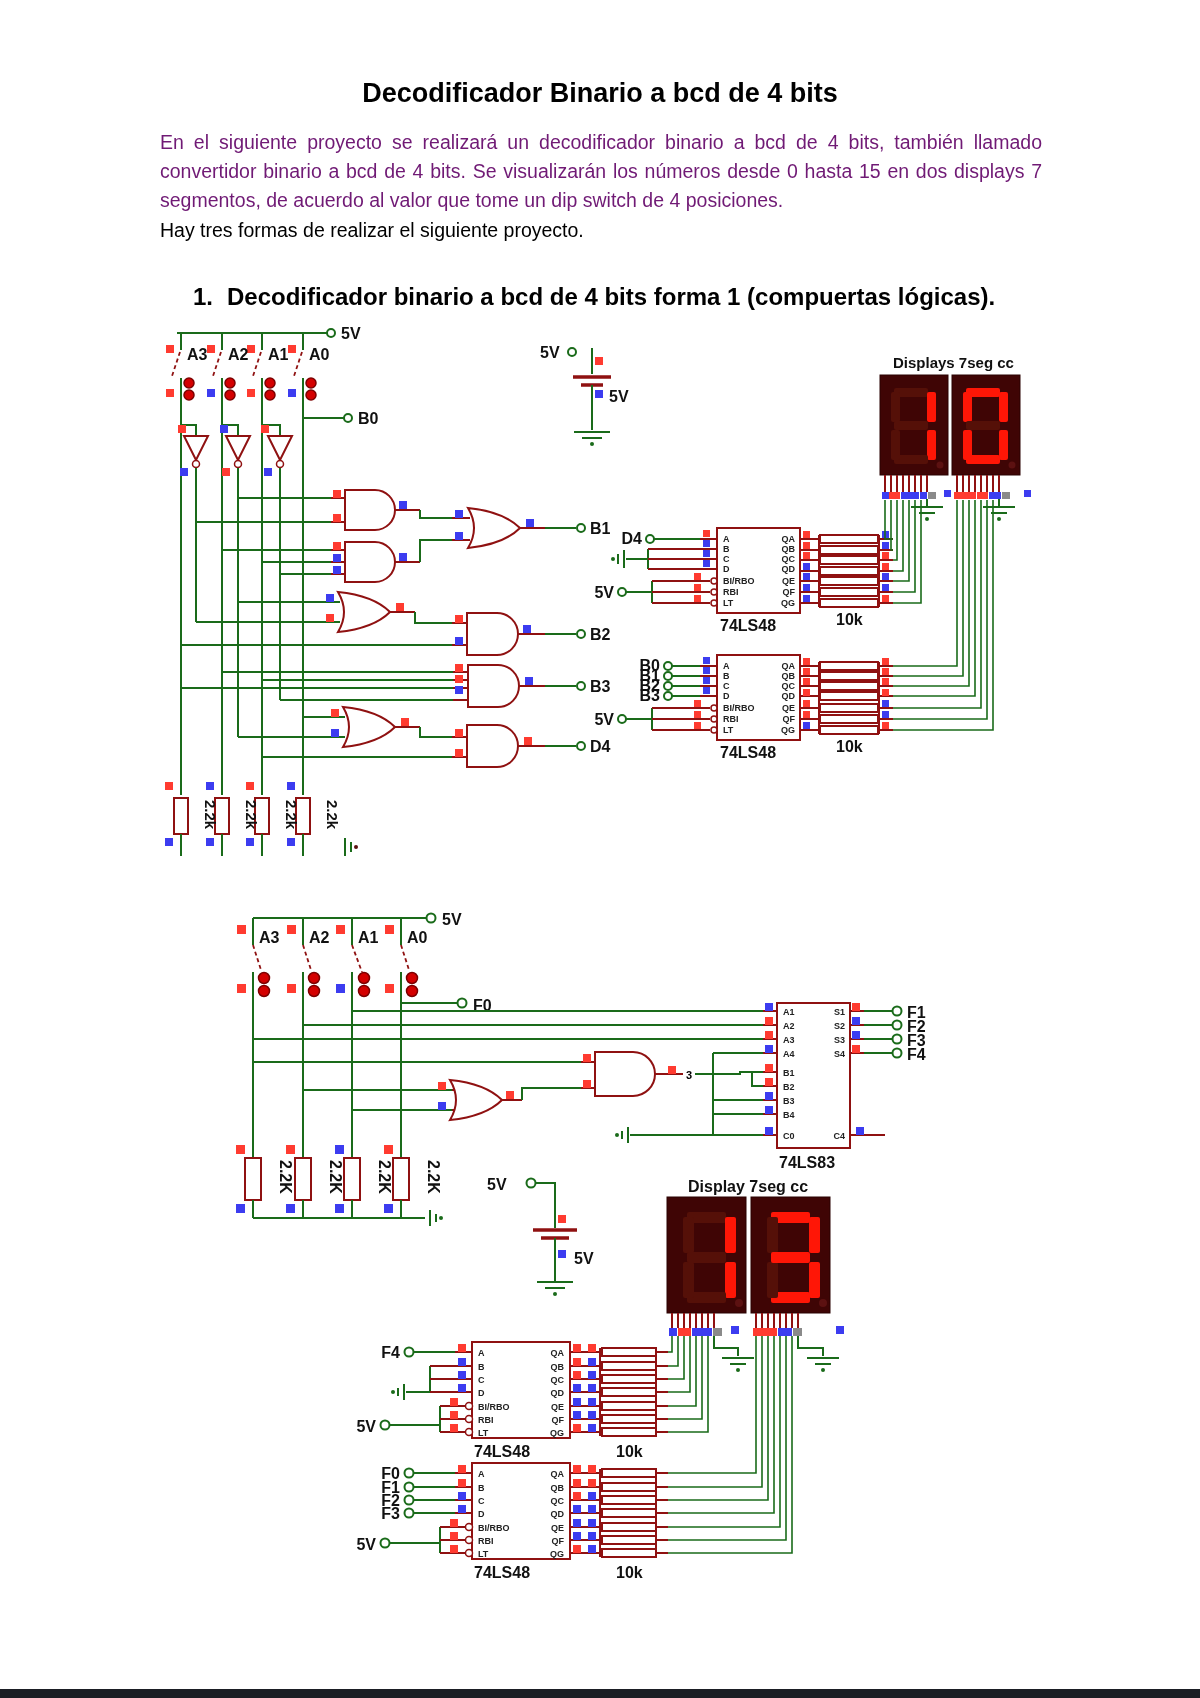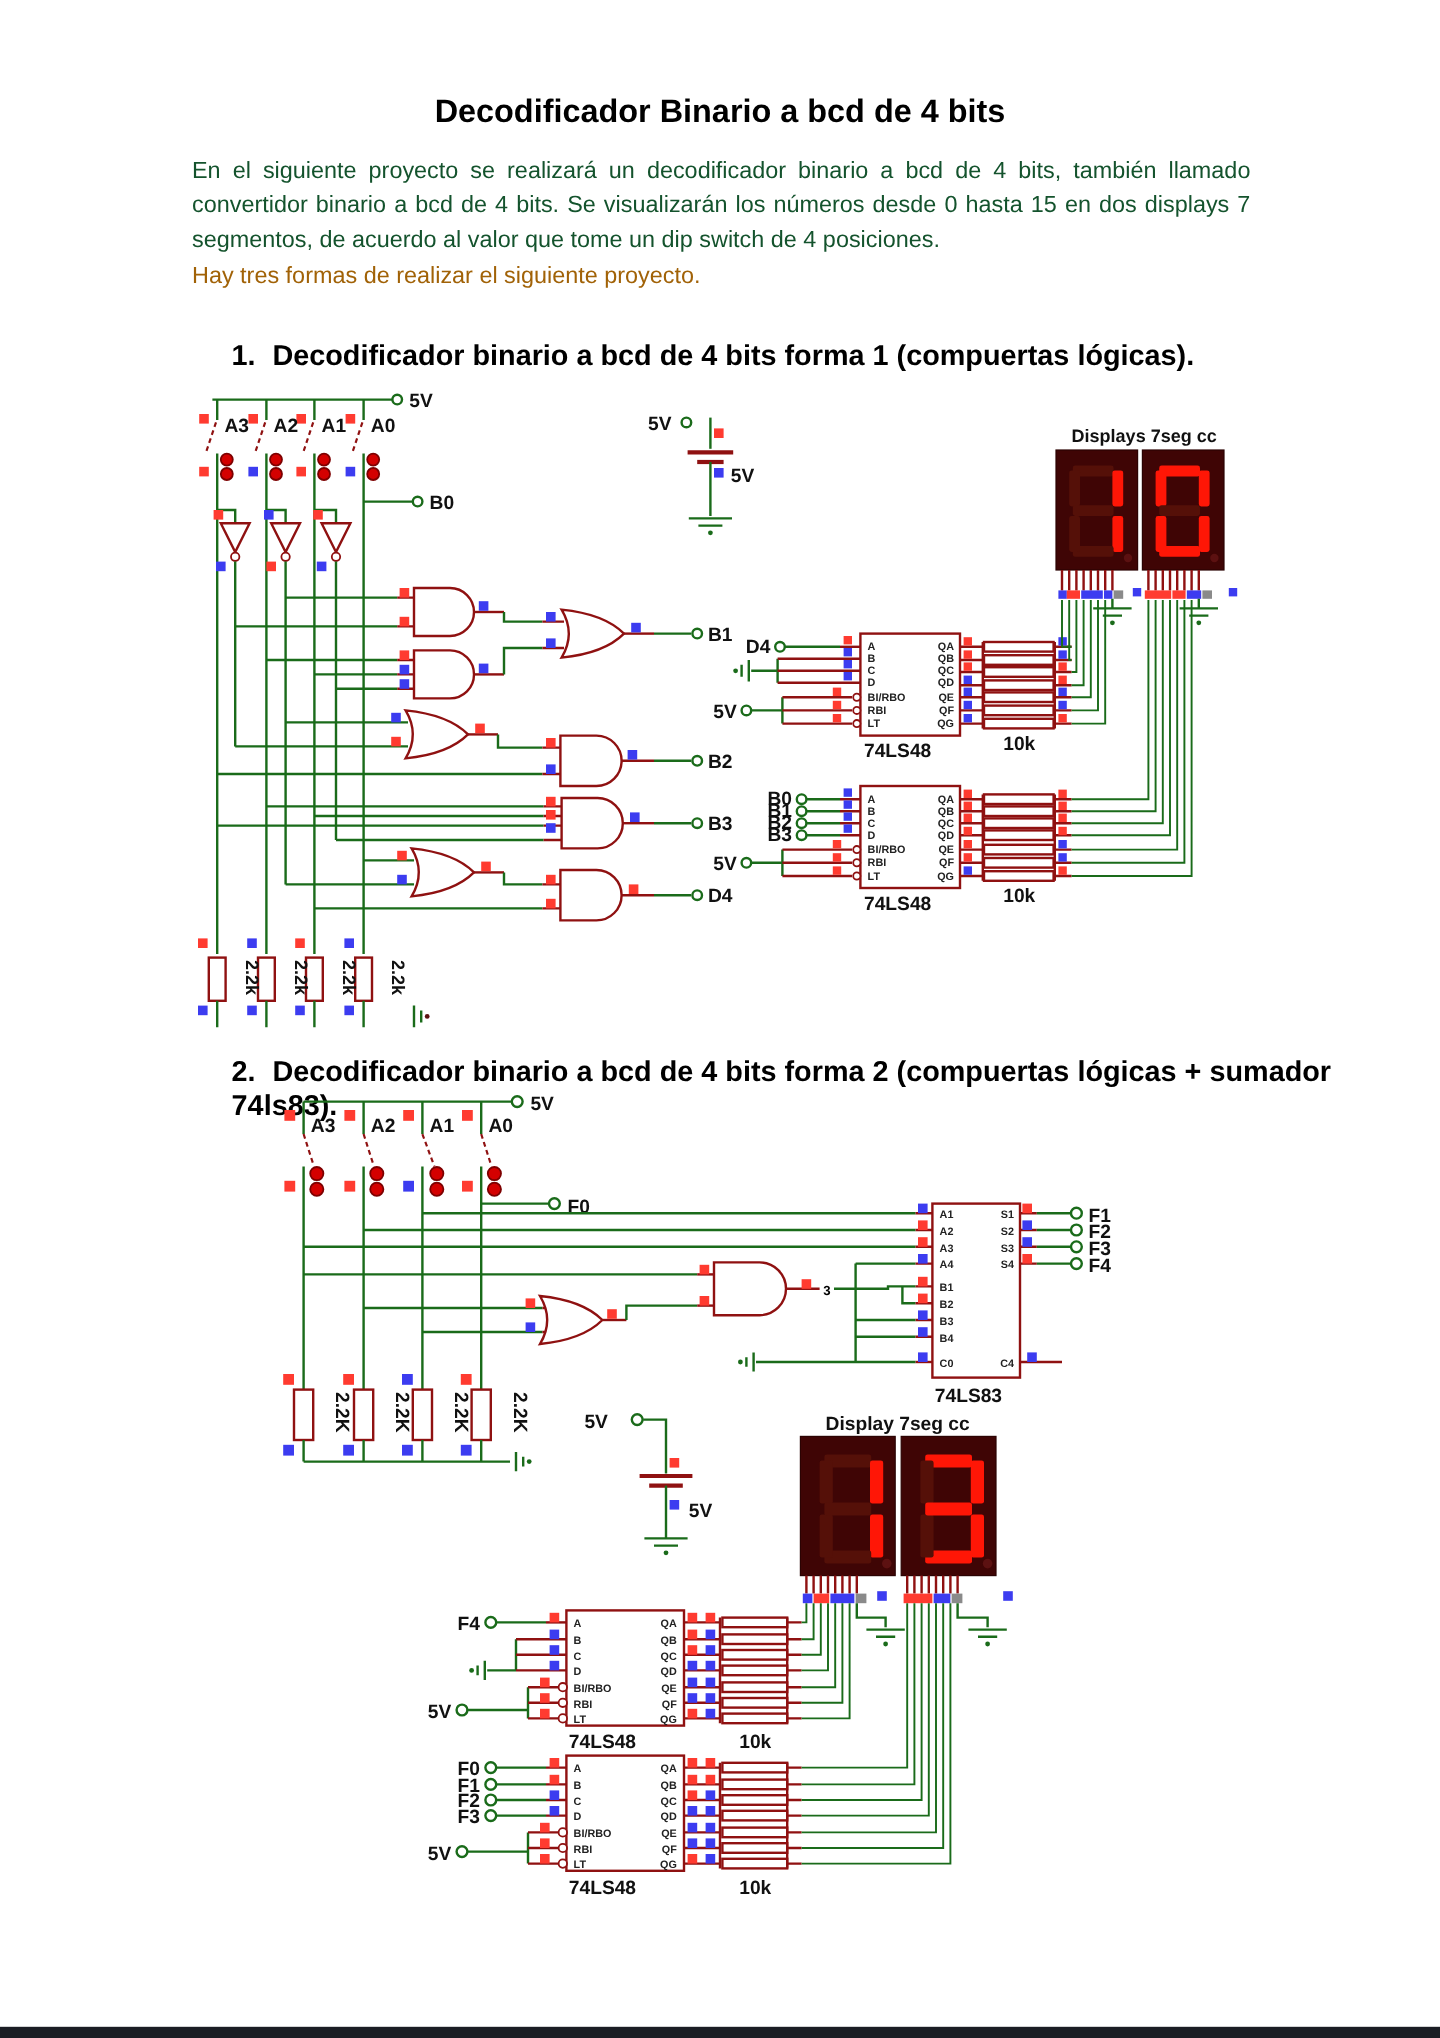--- a/index.html
+++ b/index.html
@@ -1,22 +1,22 @@
 <!DOCTYPE html>
 <html><head>
 <meta charset="utf-8">
 <style>
   html,body{margin:0;padding:0;background:#e8e8e8;}
   .page{position:relative;width:1200px;height:1698px;background:#ffffff;overflow:hidden;
         font-family:"Liberation Sans",sans-serif;color:#1a1a1a;}
   .title{position:absolute;left:0;top:78px;width:1200px;text-align:center;
          font-size:27px;font-weight:bold;color:#000;}
   .para{position:absolute;left:160px;width:882px;font-size:19.5px;line-height:29px;
-        text-align:justify;color:#14532d;}
-  .para2{position:absolute;left:160px;width:882px;font-size:19.5px;color:#a16207;}
+        text-align:justify;color:#701a75;}
+  .para2{position:absolute;left:160px;width:882px;font-size:19.5px;color:#000000;}
   .list-item{position:absolute;left:193px;font-size:24px;font-weight:bold;color:#000;}
   .list-item .num{display:inline-block;width:34px;}
   .footer-bar{position:absolute;left:0;bottom:0;width:1200px;height:9px;background:#1b1e24;}
   svg{position:absolute;}
   svg .w{stroke:#1a6b1a;stroke-width:2;fill:none;}
   svg .wt{stroke:#1a6b1a;stroke-width:1.6;fill:none;}
   svg .m{stroke:#8f1111;stroke-width:2;fill:none;}
   svg .m3{stroke:#8f1111;stroke-width:3.5;fill:none;}
   svg .comp{stroke:#8f1111;stroke-width:2;fill:#ffffff;}
   svg .dash{stroke:#8f1111;stroke-width:1.8;fill:none;stroke-dasharray:4 3;}
@@ -36,23 +36,20 @@
 </head>
 <body>
 
 <div class="page">
 
   <div class="title">Decodificador Binario a bcd de 4 bits</div>
   <div class="para" style="top:128px;">En el siguiente proyecto se realizará un decodificador binario a bcd de 4 bits, también llamado convertidor binario a bcd de 4 bits. Se visualizarán los números desde 0 hasta 15 en dos displays 7 segmentos, de acuerdo al valor que tome un dip switch de 4 posiciones.</div>
   <div class="para2" style="top:219px;">Hay tres formas de realizar el siguiente proyecto.</div>
   <div class="list-item" style="top:283px;">
     <span class="num">1.</span><span>Decodificador binario a bcd de 4 bits forma 1 (compuertas lógicas).</span>
-  </div>
-  <div class="list-item" style="top:880px;">
-    <span class="num">2.</span><span>Decodificador binario a bcd de 4 bits forma 2 (compuertas lógicas + sumador 74ls83).</span>
   </div>
 
   <svg width="895" height="560" viewBox="150 300 895 560" style="left:150px;top:300px;">
 
     <g>
       <path class="w" d="M177,333 H327"></path>
       <circle class="term" cx="331" cy="333" r="4"></circle>
       <text class="lbl" x="341" y="339">5V</text>
       <path class="w" d="M181,333 V350 M222,333 V350 M262,333 V350 M303,333 V350"></path>
     </g>

